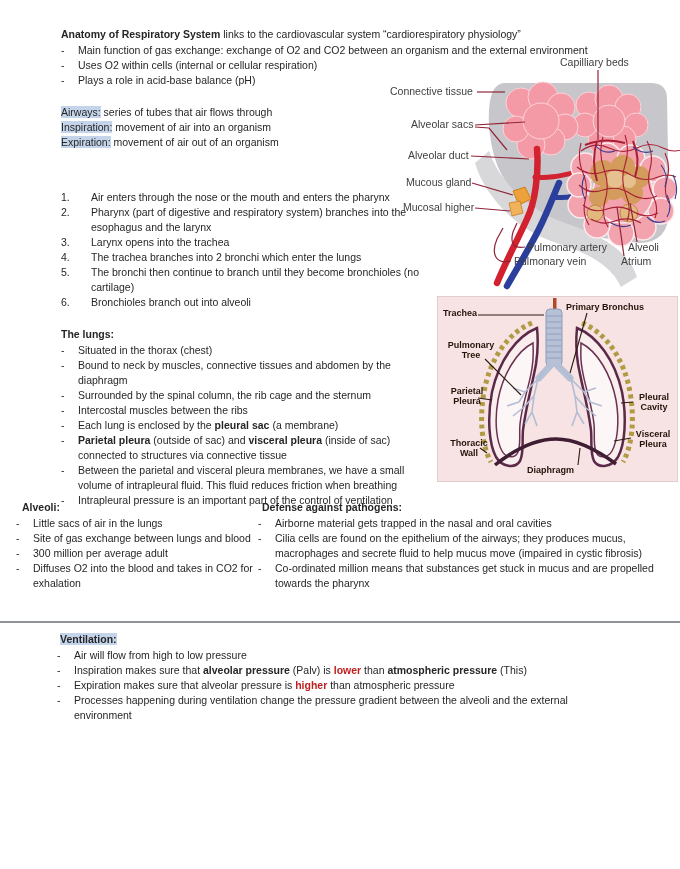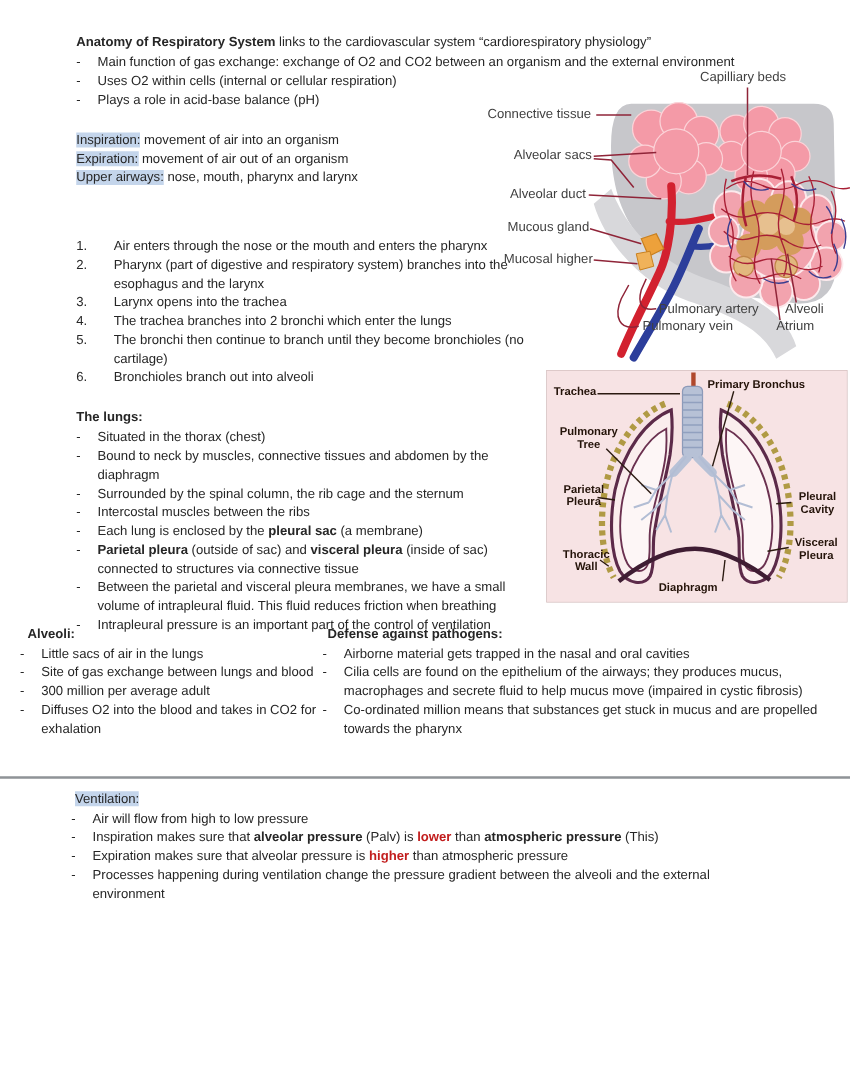--- a/index.html
+++ b/index.html
@@ -3,21 +3,21 @@
 <meta charset="utf-8">
 <style>
   html,body{margin:0;padding:0;background:#ffffff;}
   body{width:680px;height:869px;font-family:"Liberation Sans",sans-serif;font-size:10.5px;color:#262626;}
   .page{position:relative;width:680px;height:869px;overflow:hidden;background:#fff;}
   .abs{position:absolute;}
   .b{font-weight:bold;}
   .red{color:var(--red_text,#c21d1d);font-weight:bold;}
   .hl{background:var(--highlight,#c4d5eb);}
   .heading{font-weight:bold;line-height:15px;white-space:nowrap;}
-  .plain-heading{font-weight:normal;line-height:15px;white-space:nowrap;}
+  .plain-heading{font-weight:bold;line-height:15px;white-space:nowrap;}
   .title{line-height:15px;}
   .li{display:flex;line-height:15px;}
   .li .mk{flex:none;width:17px;}
   .steps .li .mk{width:30px;}
   .li .ct{flex:1;}
   .divider{height:2px;background:var(--divider,#8f9397);}
   .fig{position:absolute;}
   .fig svg{position:absolute;left:0;top:0;}
   .d1label{position:absolute;white-space:nowrap;color:#3f3f3f;font-size:10.5px;line-height:11px;z-index:3;}
   .d2label{position:absolute;color:#241309;font-size:9px;font-weight:bold;line-height:9.5px;text-align:center;z-index:3;}
@@ -40,27 +40,27 @@
         <span class="ct">Uses O2 within cells (internal or cellular respiration)</span>
       </div>
       <div class="li">
         <span class="mk">-</span>
         <span class="ct">Plays a role in acid-base balance (pH)</span>
       </div>
     </div>
 
   <div class="abs" style="left:61px;top:105px;width:330px">
       <div class="li">
+        <span class="ct"><span class="hl">Airways:</span><span> series of tubes that air flows through</span></span>
+      </div>
+      <div class="li">
         <span class="ct"><span class="hl">Inspiration:</span><span> movement of air into an organism</span></span>
       </div>
       <div class="li">
         <span class="ct"><span class="hl">Expiration:</span><span> movement of air out of an organism</span></span>
-      </div>
-      <div class="li">
-        <span class="ct"><span class="hl">Upper airways:</span><span> nose, mouth, pharynx and larynx</span></span>
       </div>
     </div>
 
   <div class="abs steps" style="left:61px;top:190px;width:362px">
       <div class="li">
         <span class="mk">1.</span>
         <span class="ct">Air enters through the nose or the mouth and enters the pharynx</span>
       </div>
       <div class="li">
         <span class="mk">2.</span>

